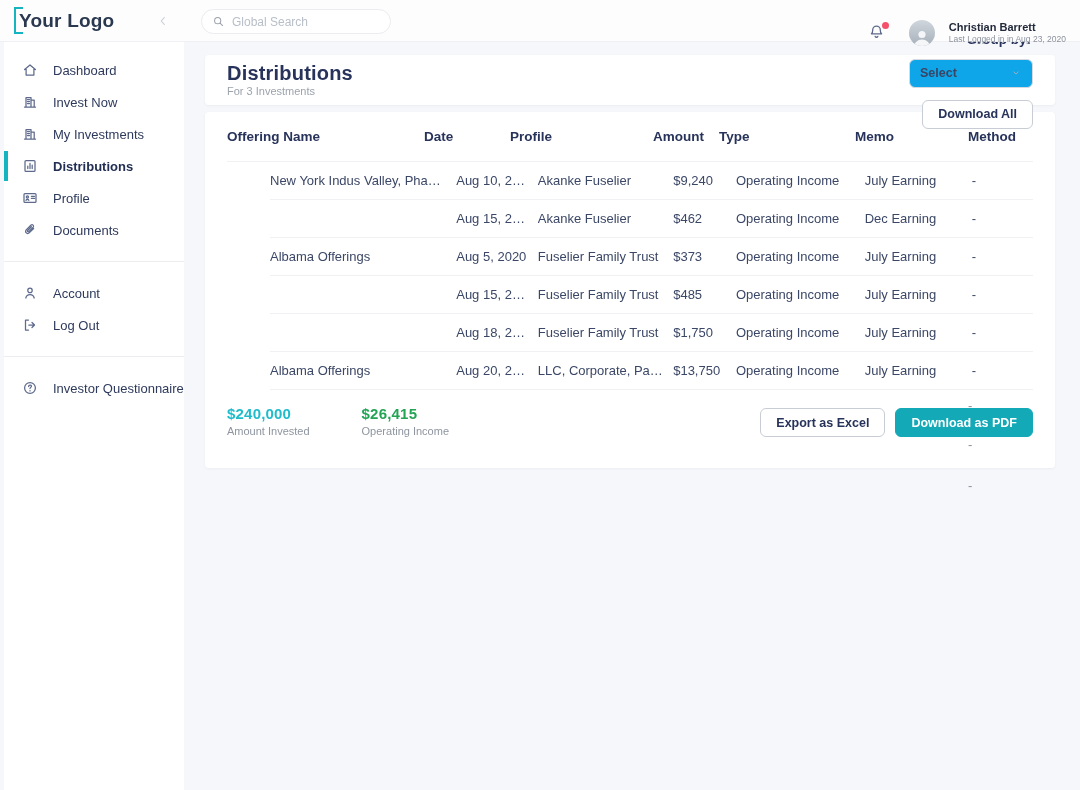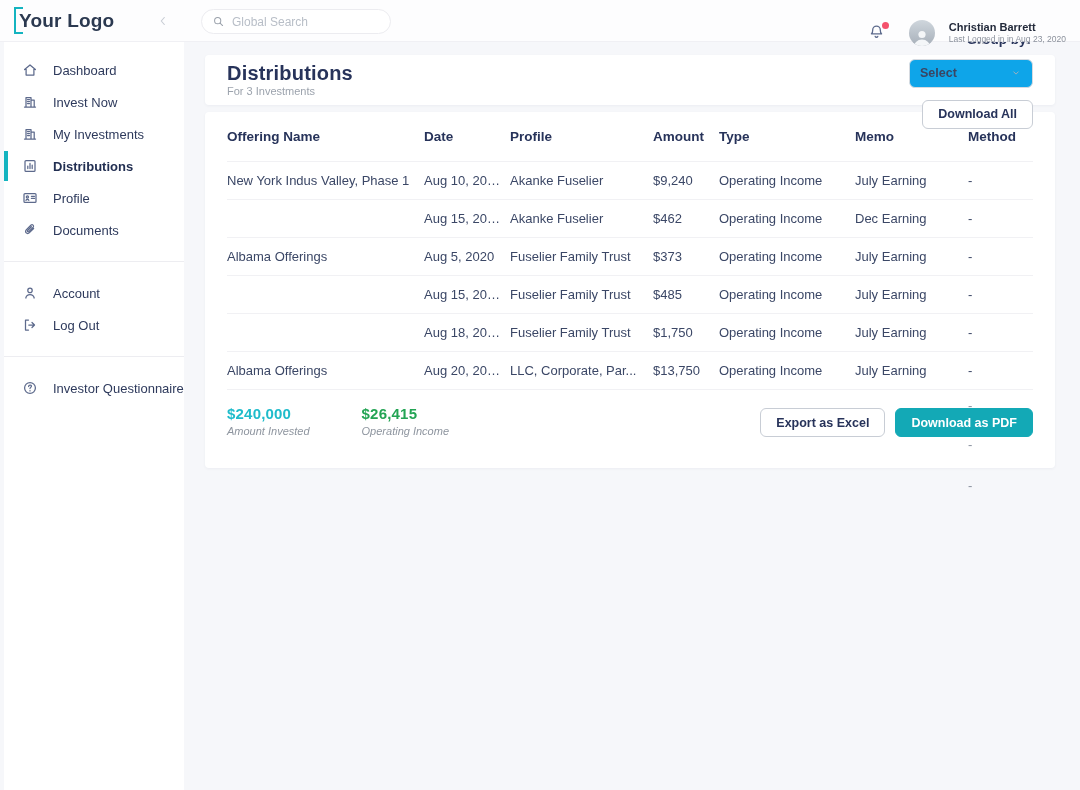--- a/index.html
+++ b/index.html
@@ -86,30 +86,30 @@
     height:29px; border-radius:6px; border:1px solid #c8cdd5; background:#fff;
     font-size:12.5px; font-weight:bold; color:#27335a; padding:0 15px; cursor:pointer;
     font-family:"Liberation Sans",sans-serif;
   }
   .btn-primary { background:#13a9b6; border-color:#13a9b6; color:#fff; }
 
   
   .table-card { margin:7px 25px 0 25px; padding:0 22px; min-height:356px; }
   .trow { display:flex; align-items:center; border-bottom:1px solid #f1f1f4; }
   .trow-head { height:50px; }
-  .trow-body { height:38px; }
+  .trow-body { height:38px;margin-left:43px; }
   .tcell { padding-right:10px; white-space:nowrap; overflow:hidden; text-overflow:ellipsis; font-size:13px; color:#3b4766; }
   .trow-head .tcell { font-size:13.5px; font-weight:bold; color:#27335a; }
   .c0 { width:197px; } .c1 { width:86px; } .c2 { width:143px; } .c3 { width:66px; }
   .c4 { width:136px; } .c5 { width:113px; } .c6 { width:65px; padding-right:0; }
 
   .card-footer { display:flex; align-items:flex-start; padding-top:15px; }
   .summary-block { margin-right:52px; }
   .summary-value { font-size:15px; font-weight:bold; letter-spacing:.2px; }
-  .summary-label { font-size:11px; color:#8e959f; margin-top:3px;font-style:italic; }
+  .summary-label { font-size:11px; color:#8e959f; margin-top:3px; }
   .footer-actions { margin-left:auto; display:flex; gap:10px; padding-top:3px; }
 
   .overflow-dash { position:absolute; left:968px; font-size:13px; color:#8b93a0; z-index:25; }
 </style>
 </head>
 <body>
 
 <div class="topbar">
   <div class="logo">
     <span class="logo-bracket"></span>

